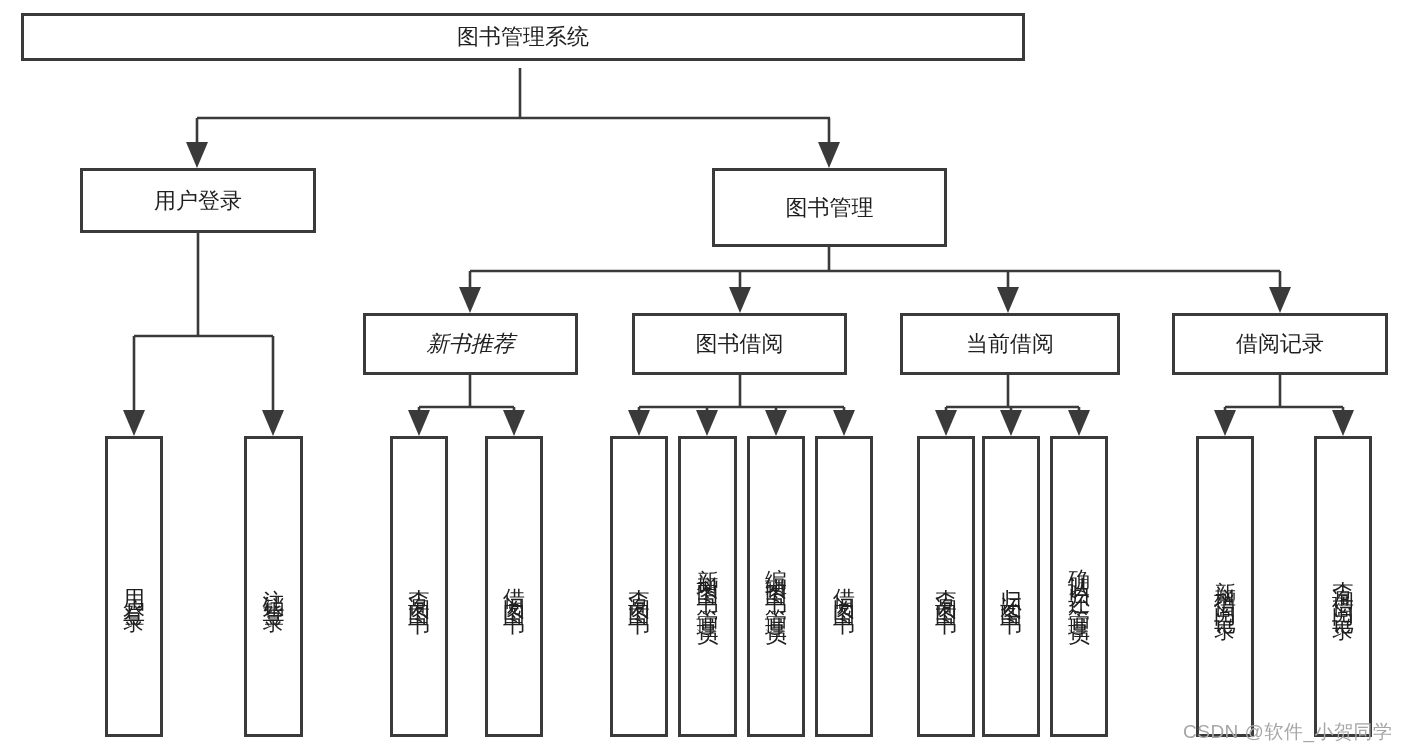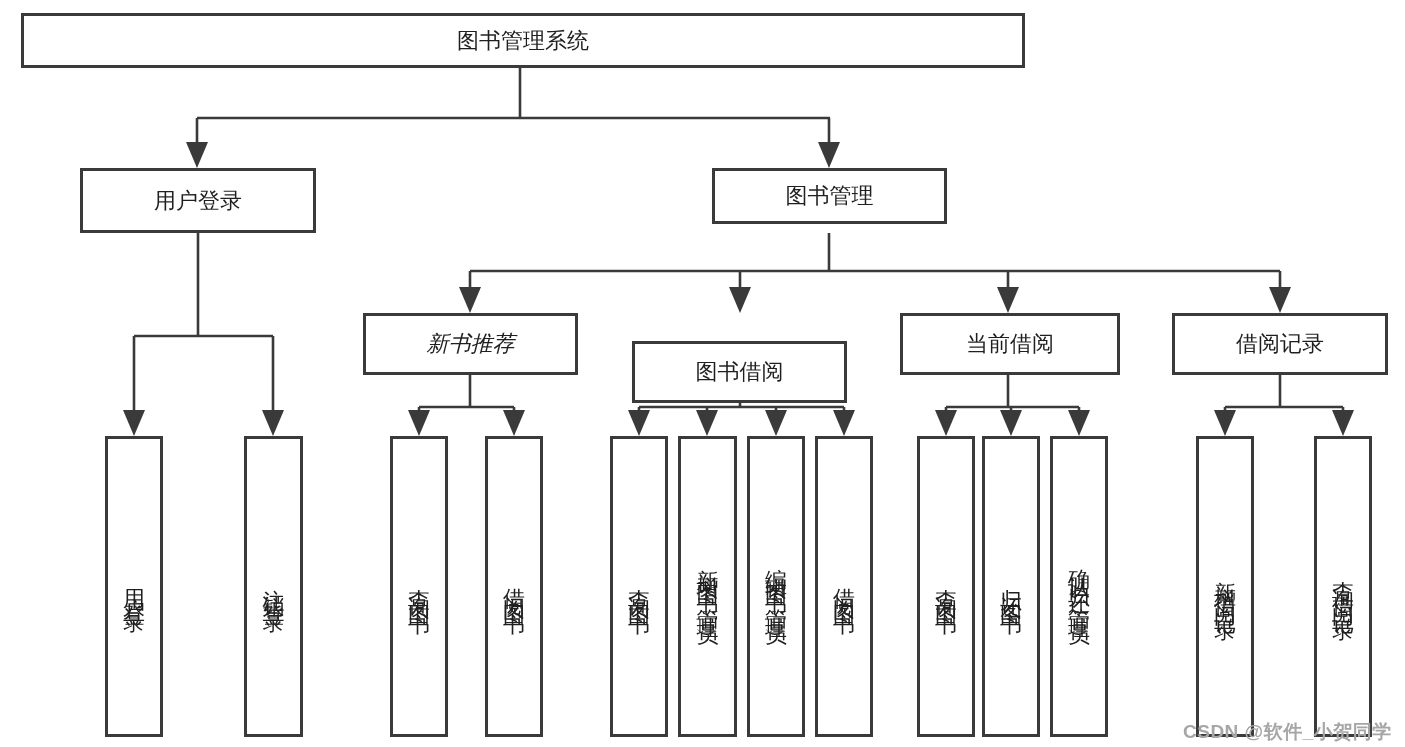--- a/index.html
+++ b/index.html
@@ -100,35 +100,35 @@
       <line x1="1011" y1="407" x2="1011" y2="424" stroke="#3a3a3a" stroke-width="2.6"></line>
       <polygon points="1000,410 1022,410 1011,436" fill="#3a3a3a"></polygon>
       <line x1="1079" y1="407" x2="1079" y2="424" stroke="#3a3a3a" stroke-width="2.6"></line>
       <polygon points="1068,410 1090,410 1079,436" fill="#3a3a3a"></polygon>
       <line x1="1225" y1="407" x2="1225" y2="424" stroke="#3a3a3a" stroke-width="2.6"></line>
       <polygon points="1214,410 1236,410 1225,436" fill="#3a3a3a"></polygon>
       <line x1="1343" y1="407" x2="1343" y2="424" stroke="#3a3a3a" stroke-width="2.6"></line>
       <polygon points="1332,410 1354,410 1343,436" fill="#3a3a3a"></polygon>
     </svg>
 
-  <div class="box" style="left: 21px; top: 13px; width: 1004px; height: 55px; border-color: rgb(58, 58, 58); color: rgb(31, 31, 31);">
+  <div class="box" style="left: 21px; top: 13px; width: 1004px; height: 48px; border-color: rgb(58, 58, 58); color: rgb(31, 31, 31);">
     <span>图书管理系统</span>
   </div>
 
   <div class="box" style="left: 80px; top: 168px; width: 236px; height: 65px; border-color: rgb(58, 58, 58); color: rgb(31, 31, 31);">
     <span>用户登录</span>
   </div>
-  <div class="box" style="left: 712px; top: 168px; width: 235px; height: 56px; border-color: rgb(58, 58, 58); color: rgb(31, 31, 31); text-align: right;">
+  <div class="box" style="left: 712px; top: 168px; width: 235px; height: 79px; border-color: rgb(58, 58, 58); color: rgb(31, 31, 31); text-align: right;">
     <span>图书管理</span>
   </div>
 
   <div class="box" style="left: 363px; top: 313px; width: 215px; height: 62px; border-color: rgb(58, 58, 58); color: rgb(31, 31, 31); font-style: italic;">
     <span>新书推荐</span>
   </div>
-  <div class="box" style="left: 632px; top: 313px; width: 215px; height: 62px; border-color: rgb(58, 58, 58); color: rgb(31, 31, 31); margin-top: 28px;">
+  <div class="box" style="left: 632px; top: 313px; width: 215px; height: 62px; border-color: rgb(58, 58, 58); color: rgb(31, 31, 31);">
     <span>图书借阅</span>
   </div>
   <div class="box" style="left: 900px; top: 313px; width: 220px; height: 62px; border-color: rgb(58, 58, 58); color: rgb(31, 31, 31);">
     <span>当前借阅</span>
   </div>
   <div class="box" style="left: 1172px; top: 313px; width: 216px; height: 62px; border-color: rgb(58, 58, 58); color: rgb(31, 31, 31);">
     <span>借阅记录</span>
   </div>
 
   <div class="box leaf" style="left: 105px; top: 436px; width: 58px; height: 301px; border-color: rgb(58, 58, 58); color: rgb(31, 31, 31);">
@@ -164,15 +164,15 @@
   <div class="box leaf" style="left: 1050px; top: 436px; width: 58px; height: 301px; border-color: rgb(58, 58, 58); color: rgb(31, 31, 31);">
     <span>确认归还（管理员）</span>
   </div>
   <div class="box leaf" style="left: 1196px; top: 436px; width: 58px; height: 301px; border-color: rgb(58, 58, 58); color: rgb(31, 31, 31);">
     <span>新增借阅记录</span>
   </div>
   <div class="box leaf" style="left: 1314px; top: 436px; width: 58px; height: 301px; border-color: rgb(58, 58, 58); color: rgb(31, 31, 31);">
     <span>查询借阅记录</span>
   </div>
 
-  <div class="watermark" style="color: rgb(166, 166, 166); font-weight: bold;">CSDN @软件_小贺同学</div>
+  <div class="watermark" style="color: rgb(166, 166, 166);">CSDN @软件_小贺同学</div>
 
 </div>
 
 </body></html>

